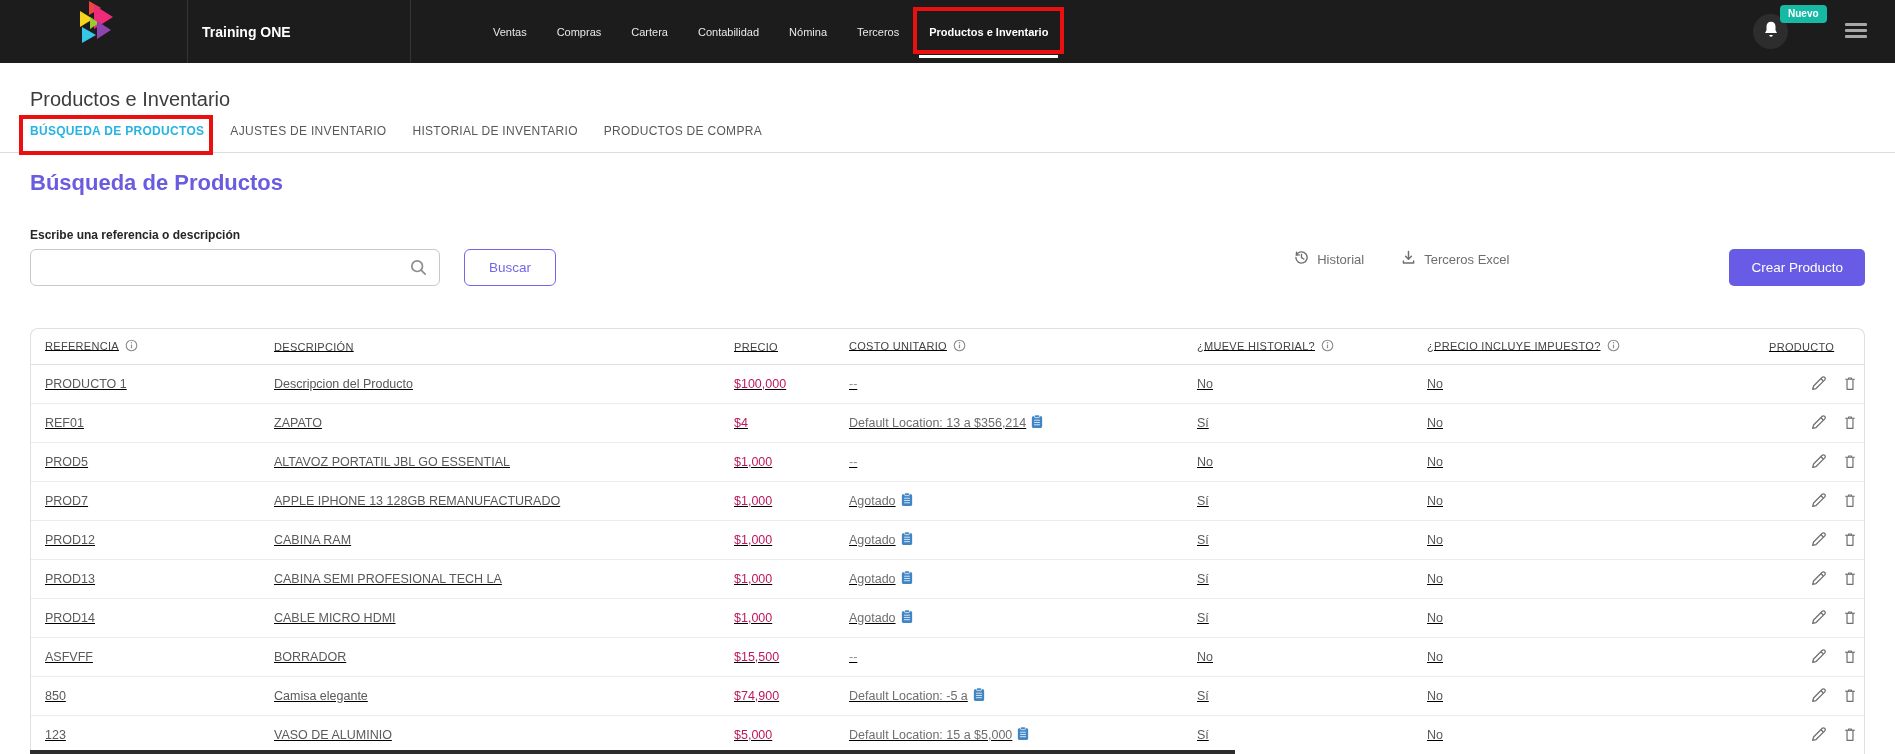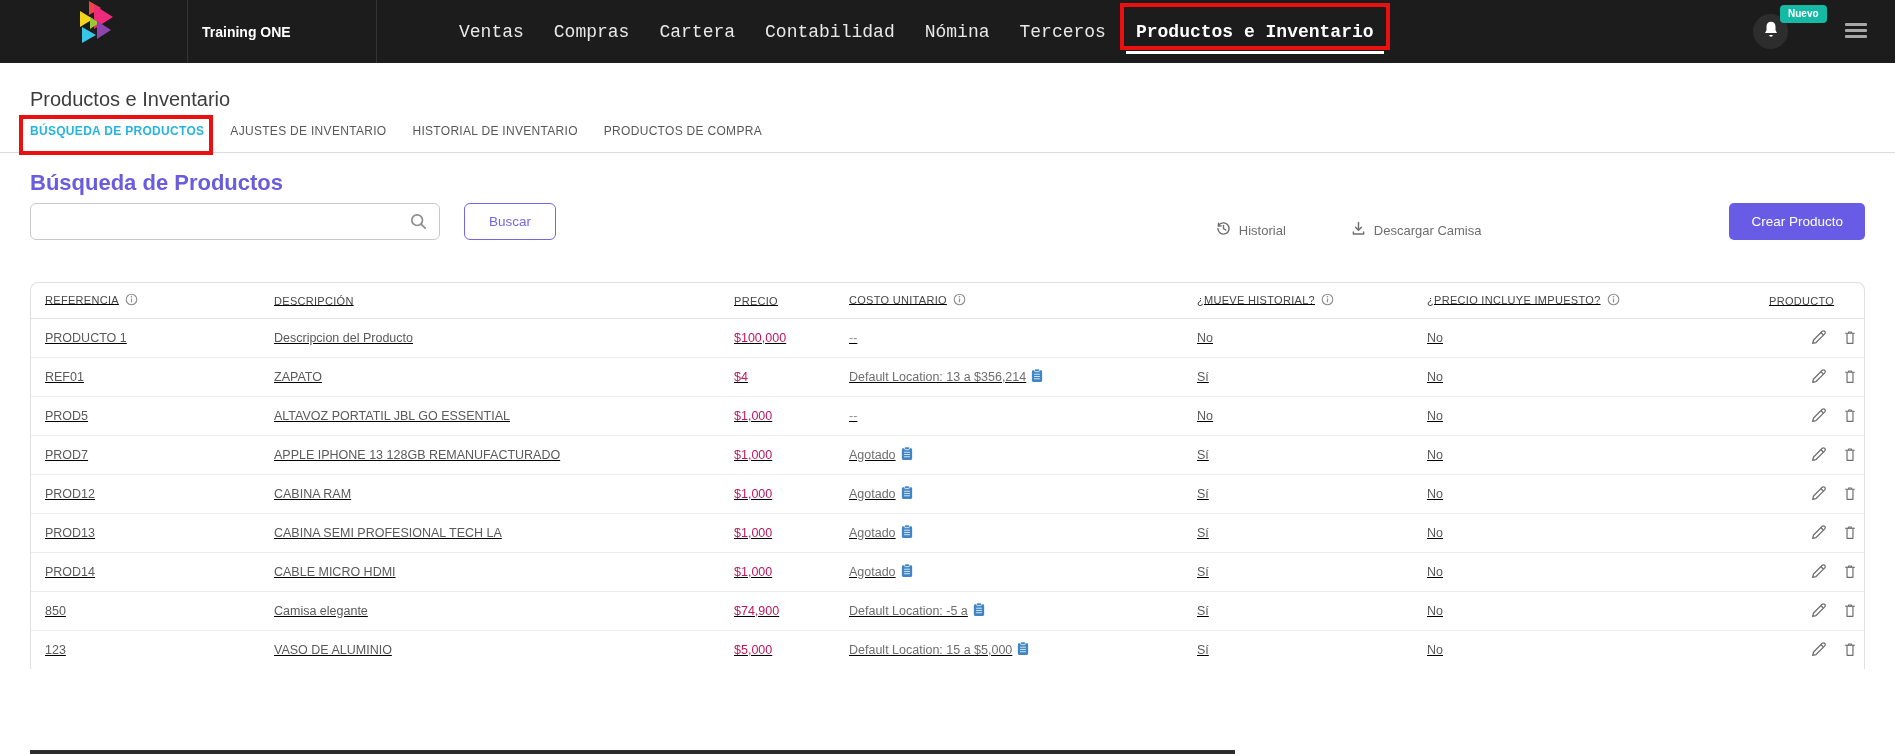--- a/index.html
+++ b/index.html
@@ -5,25 +5,25 @@
   * { box-sizing: border-box; margin: 0; padding: 0; }
   html,body { width:1895px; height:754px; }
   body {
     font-family: "Liberation Sans", sans-serif;
     background:#ffffff; overflow:hidden; position:relative;
   }
   
   .navbar { height:63px; background:#1c1c1c; display:flex; align-items:stretch; position:relative; }
   .brand { display:flex; align-items:center; gap:14px; padding:0 26px 0 32px; width:187px;flex-direction:column; }
   .brand-name { color:#ffffff; font-size:25px; letter-spacing:8px; font-weight:400; }
-  .org { display:flex; align-items:center; padding:0 28px 0 14px; width:190px;
+  .org { display:flex; align-items:center; padding:0 28px 0 14px; width:224px;
          border-left:1px solid #343434; border-right:1px solid #343434; }
   .org span { color:#ffffff; font-size:14px; font-weight:700; }
   .nav-links { display:flex; align-items:center; gap:30px; margin-left:82px; }
-  .nav-link { position:relative; color:#e8e8e8; font-size:18px; cursor:pointer; padding:4px 0;font-family:Liberation Mono, monospace; }
+  .nav-link { position:relative; color:#e8e8e8; font-size:11px; cursor:pointer; padding:4px 0; }
   .nav-link.active { color:#ffffff; font-weight:700; }
   .nav-link .nav-underline { display:none; }
   .nav-link.active .nav-underline { display:block; position:absolute; left:-10px; right:-10px;
         top:33px; height:3.5px; background:#ffffff; }
   .nav-link .nav-annot { display:none; }
   .nav-link.active .nav-annot { display:block; position:absolute; top:-15px; left:-16px; right:-16px;
         height:47px; border:4px solid #ea1010; z-index:3; pointer-events:none; }
   .nav-right { margin-left:auto; position:relative; width:130px; margin-right:12px; }
   .bell-circle { position:absolute; left:0; top:14px; width:35px; height:35px; border-radius:50%;
         background:#2d2d2d; display:flex; align-items:center; justify-content:center; cursor:pointer; }
@@ -43,21 +43,21 @@
   .tabs-divider { margin:13px -30px 0; border-top:1px solid #dcdcdc; }
   .section-heading { margin-top:17px; font-size:22px; line-height:26px; font-weight:700; color:#695ce0; }
   .search-label { margin-top:32px; font-size:12px; font-weight:700; color:#262626; }
   .search-row { margin-top:7px; display:flex; align-items:center; height:37px; }
   .search-box { position:relative; width:410px; }
   .search-input { width:100%; height:37px; border:1px solid #c9c9c9; border-radius:6px;
         padding:0 38px 0 12px; font-size:13px; color:#444; outline:none; }
   .search-glyph { position:absolute; right:12px; top:9px; }
   .btn-outline { margin-left:24px; height:37px; width:92px; background:#fff; border:1px solid #7466e9;
         color:#7466e9; border-radius:6px; font-size:13.5px; cursor:pointer; font-family:inherit; }
-  .right-actions { margin-left:auto; display:flex; align-items:flex-end;gap:28px; }
+  .right-actions { margin-left:auto; display:flex; align-items:flex-start; }
   .icon-link { display:flex; align-items:center; gap:7px; color:#6e6e6e; font-size:13px; cursor:pointer; }
   .icon-link + .icon-link { margin-left:36px; }
   .btn-primary { margin-left:220px; height:37px; padding:0 22px; background:#685ce6; color:#fff;
         border:none; border-radius:5px; font-size:13.5px; cursor:pointer; font-family:inherit; }
   
   .table-frame { margin-top:42px; border:1px solid #e0e0e0; border-bottom:none; border-radius:8px 8px 0 0; overflow:hidden;text-decoration:underline; }
   table { width:100%; border-collapse:collapse; table-layout:fixed; }
   th { height:35px; font-size:11px; font-weight:500; letter-spacing:.3px; color:#454545;
        text-align:left; padding:0 8px; border-bottom:1px solid #e0e0e0; white-space:nowrap; }
   td { height:38px; font-size:12.5px; color:#5a5a5a; padding:0 8px; border-top:1px solid #ededed;
@@ -170,20 +170,21 @@
   </div>
       <div class="tab">
     <span>PRODUCTOS DE COMPRA</span>
     
   </div>
     </div>
   <div class="tabs-divider"></div>
 
   <div class="section-heading">Búsqueda de Productos</div>
 
+  <div class="search-label">Escribe una referencia o descripción</div>
 
   <div class="search-row">
     <div class="search-box">
       <input class="search-input" type="text" placeholder="" style="">
       <span class="search-glyph">
         <svg width="19" height="19" viewBox="0 0 20 20">
           <circle cx="8.6" cy="8.6" r="5.6" fill="none" stroke="#8e8e8e" stroke-width="1.8"></circle>
           <line x1="13" y1="13" x2="17" y2="17" stroke="#8e8e8e" stroke-width="1.8" stroke-linecap="round"></line>
         </svg>
       </span>
@@ -202,21 +203,21 @@
         <span>Historial</span>
       </div>
       <div class="icon-link">
         <span>
           <svg width="17" height="17" viewBox="0 0 20 20" fill="none" stroke="#6e6e6e" stroke-width="1.7" stroke-linecap="round" stroke-linejoin="round">
             <path d="M10 3v8.6"></path>
             <path d="M6.6 8.6 L10 12 L13.4 8.6"></path>
             <path d="M4 14.2v2.3h12v-2.3"></path>
           </svg>
         </span>
-        <span>Descargar Camisa</span>
+        <span>Terceros Excel</span>
       </div>
       <button class="btn-primary">Crear Producto</button>
     </div>
   </div>
 
   <div class="table-frame">
     <table>
       <colgroup>
         <col style="width:235px">
           <col style="width:460px">
@@ -463,20 +464,45 @@
         <svg width="16" height="17" viewBox="0 0 20 21" fill="none" stroke="#6f6f6f" stroke-width="1.5" stroke-linejoin="round">
           <path d="M4 5.2h12"></path>
           <path d="M6.3 5.2v12.6h7.4V5.2"></path>
           <path d="M8.2 5.2V3.6h3.6v1.6"></path>
         </svg>
       </span>
     </div>
             </td>
   </tr>
           <tr>
+    <td class="col-ref">ASFVFF</td>
+    <td>BORRADOR</td>
+    <td class="al-right col-price">$15,500</td>
+    <td class="col-cost"><span class="cost-text dim">--</span></td>
+    <td class="col-mueve">No</td>
+    <td class="col-imp">No</td>
+    <td>
+              <div class="actions-cell">
+      <span class="act-icon">
+        <svg width="17" height="17" viewBox="0 0 20 20" fill="none" stroke="#6f6f6f" stroke-width="1.5" stroke-linejoin="round">
+          <path d="M3.2 16.8 l1-3.9 L14.4 2.7 a1.9 1.9 0 0 1 2.7 0 l.3.3 a1.9 1.9 0 0 1 0 2.7 L7.1 15.9 l-3.9.9z"></path>
+          <path d="M13 4.4 l2.7 2.7"></path>
+        </svg>
+      </span>
+      <span class="act-icon">
+        <svg width="16" height="17" viewBox="0 0 20 21" fill="none" stroke="#6f6f6f" stroke-width="1.5" stroke-linejoin="round">
+          <path d="M4 5.2h12"></path>
+          <path d="M6.3 5.2v12.6h7.4V5.2"></path>
+          <path d="M8.2 5.2V3.6h3.6v1.6"></path>
+        </svg>
+      </span>
+    </div>
+            </td>
+  </tr>
+          <tr>
     <td class="col-ref">850</td>
     <td>Camisa elegante</td>
     <td class="al-right col-price">$74,900</td>
     <td class="col-cost"><span class="cost-text">Default Location: -5 a</span><span class="clip"><svg width="12" height="15" viewBox="0 0 14 17">
                   <rect x="1" y="2.5" width="12" height="13.5" rx="1.6" fill="#4285c4"></rect>
                   <rect x="4.2" y="0.8" width="5.6" height="3.2" rx="1" fill="#4285c4" stroke="#ffffff" stroke-width="0.9"></rect>
                   <g stroke="#cfe3f5" stroke-width="1.2">
                     <line x1="3.6" y1="7" x2="10.4" y2="7"></line>
                     <line x1="3.6" y1="9.6" x2="10.4" y2="9.6"></line>
                     <line x1="3.6" y1="12.2" x2="10.4" y2="12.2"></line>

